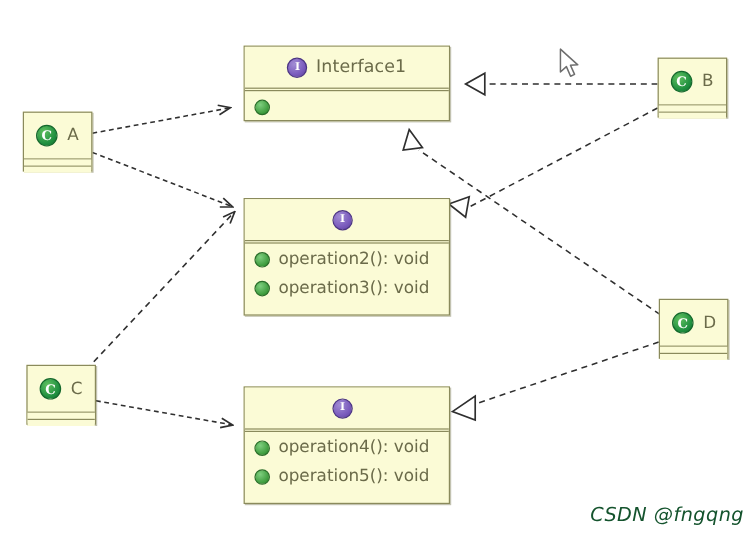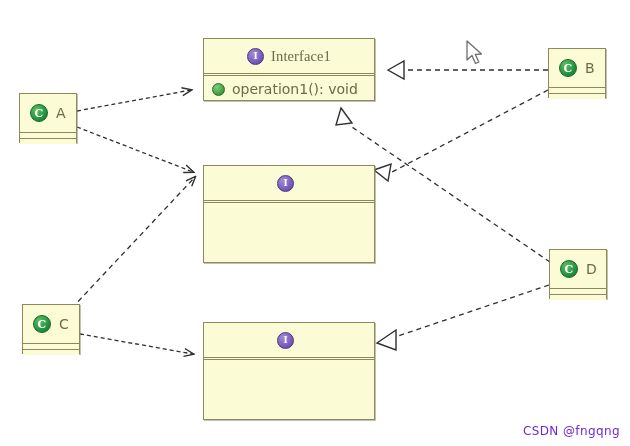--- a/index.html
+++ b/index.html
@@ -49,21 +49,20 @@
     content: "";
     position: absolute;
     left: 0; right: 0; bottom: -3px;
     height: 1px;
     background: #8a8a5c;
   }
   .iface .hdr .ttl {
     font-size: 14.5px;
     color: #6b6b4a;
     letter-spacing: 0.1px;
-    font-family: Liberation Serif, serif;
   }
   .iface .ops {
     padding: 3px 0 4px 0;
   }
   .iface .op {
     display: flex;
     align-items: center;
     height: 24px;
     padding-left: 8px;
     font-size: 14px;
@@ -156,24 +155,25 @@
     top: 40px;
     width: 18px;
     height: 26px;
   }
 
   
   #watermark {
     position: absolute;
     right: 10px;
     bottom: 8px;
-    font-size: 12px;
-    color: #6d28d9;
+    font-size: 16px;
+    color: #14532d;
     letter-spacing: 0.4px;
     font-family: "DejaVu Sans", sans-serif;
+    font-style: italic;
   }
 </style>
 </head>
 <body>
 
 <div id="canvas">
 
   <svg id="edge-layer" viewBox="0 0 630 446" xmlns="http://www.w3.org/2000/svg">
     <defs>
       <marker id="openArrow" markerWidth="12" markerHeight="12" refX="10" refY="5" orient="auto" markerUnits="userSpaceOnUse">
@@ -221,39 +221,58 @@
   <div class="iface" style="left:203px; top:38px; width:172px; height:63px;">
     <div class="hdr">
       <span class="ic-iface">
         <span>I</span>
       </span>
       <span class="ttl">Interface1</span>
     </div>
     <div class="ops">
       <div class="op">
         <span class="ic-op"></span>
-        <span class="op-label">operation1(): void</span>
       </div>
     </div>
   </div>
 
   <div class="iface" style="left:203px; top:165px; width:172px; height:98px;">
     <div class="hdr">
       <span class="ic-iface">
         <span>I</span>
       </span>
     </div>
+    <div class="ops">
+      <div class="op">
+        <span class="ic-op"></span>
+        <span class="op-label">operation2(): void</span>
+      </div>
+      <div class="op">
+        <span class="ic-op"></span>
+        <span class="op-label">operation3(): void</span>
+      </div>
+    </div>
   </div>
 
   <div class="iface" style="left:203px; top:322px; width:172px; height:98px;">
     <div class="hdr">
       <span class="ic-iface">
         <span>I</span>
       </span>
     </div>
+    <div class="ops">
+      <div class="op">
+        <span class="ic-op"></span>
+        <span class="op-label">operation4(): void</span>
+      </div>
+      <div class="op">
+        <span class="ic-op"></span>
+        <span class="op-label">operation5(): void</span>
+      </div>
+    </div>
   </div>
 
   <div class="cls" style="left:19px; top:93px; width:58px; height:50px;">
     <div class="chdr">
       <span class="ic-cls">
         <span>C</span>
       </span>
       <span class="cname">A</span>
     </div>
     <div class="cstripe1"></div>

